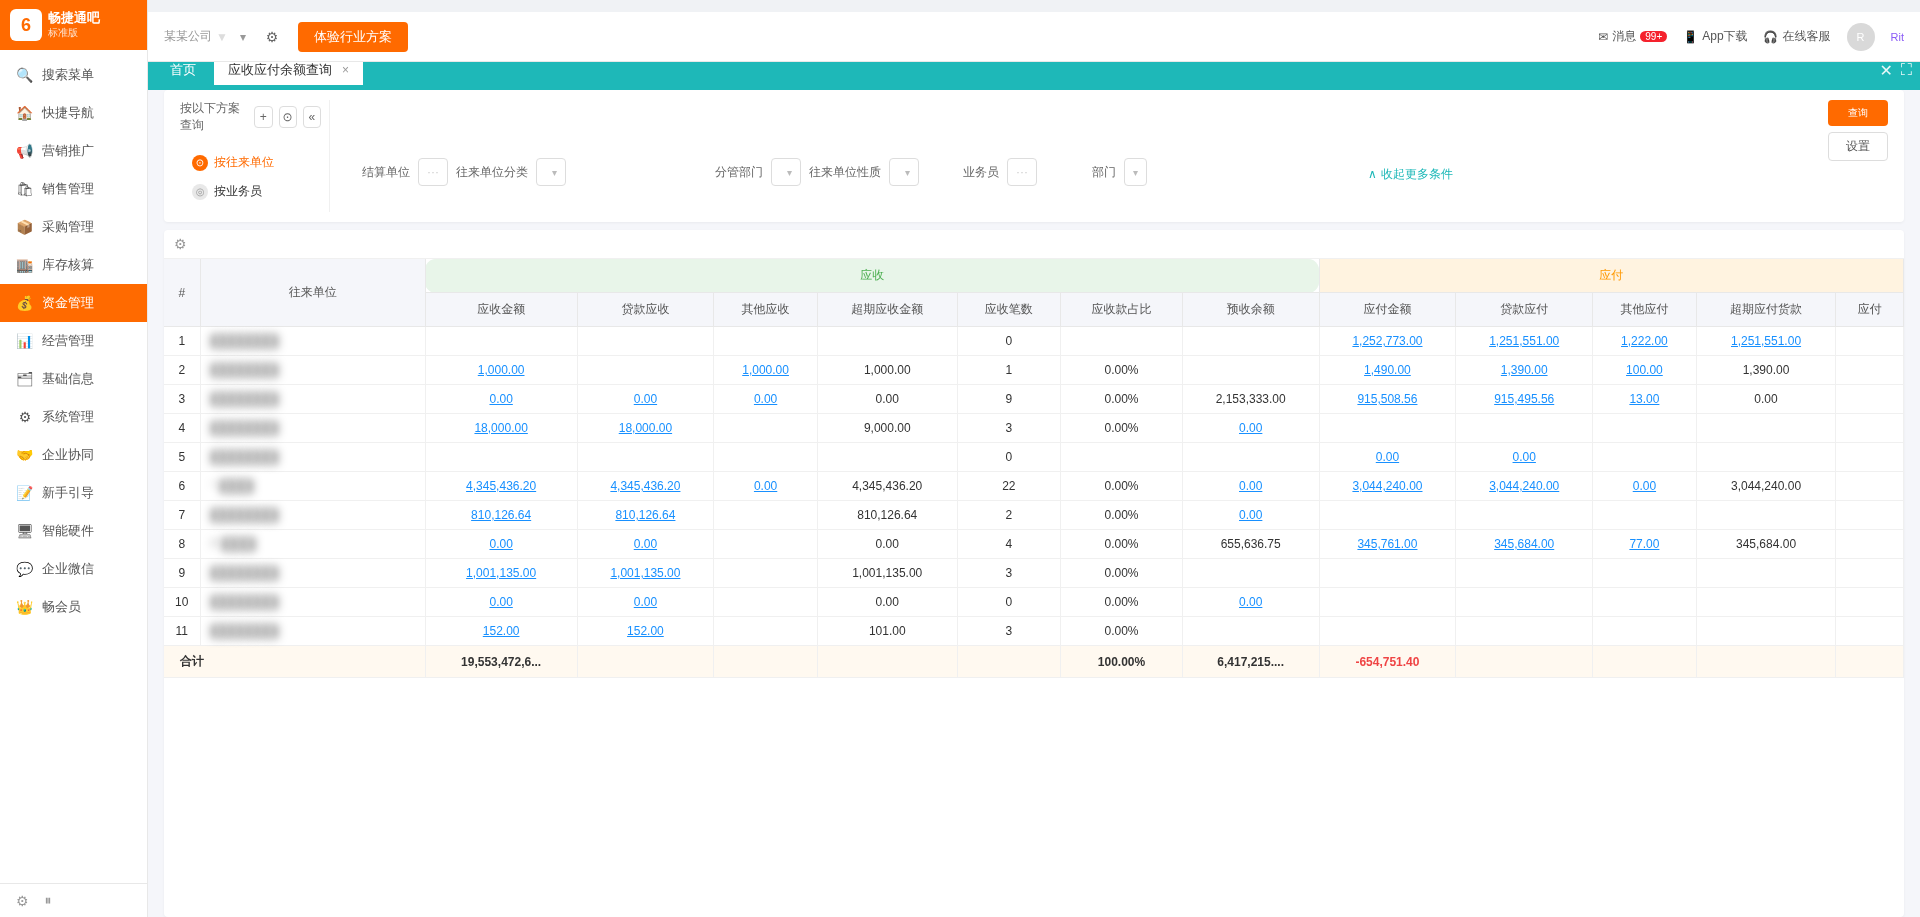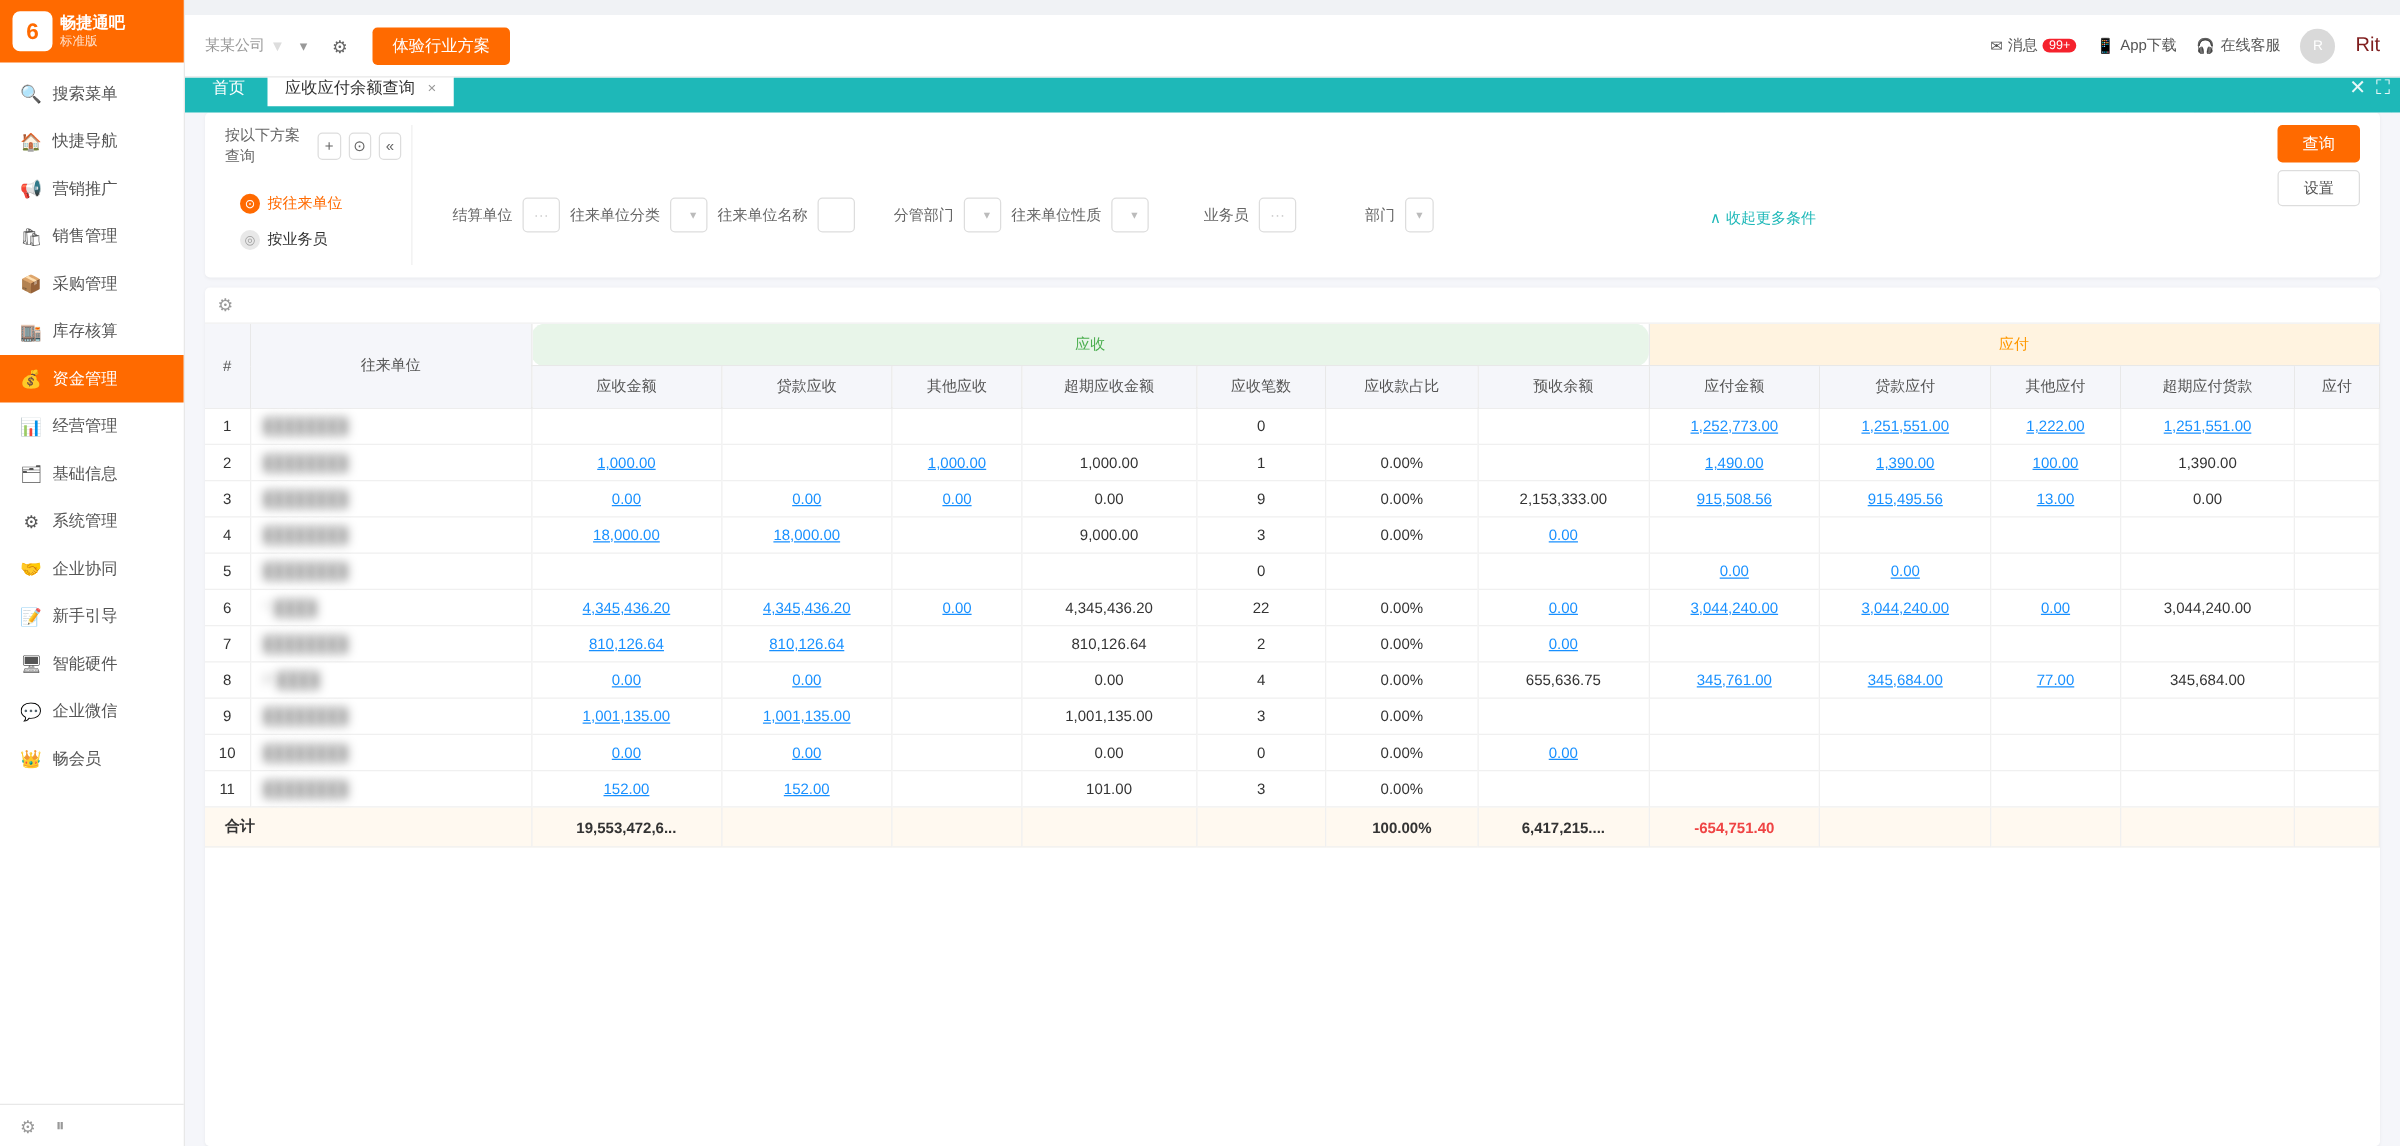--- a/index.html
+++ b/index.html
@@ -44,21 +44,21 @@
     .header-dropdown { display: flex; align-items: center; gap: 4px; color: #999; cursor: pointer; }
     .header-gear { width: 28px; height: 28px; display: flex; align-items: center; justify-content: center; color: #666; cursor: pointer; font-size: 14px; }
     .header-btn-orange {
       background: #ff6a00; color: #fff; border: none; border-radius: 4px;
       padding: 6px 16px; font-size: 13px; cursor: pointer;
     }
     .header-right { margin-left: auto; display: flex; align-items: center; gap: 16px; }
     .header-right-item { display: flex; align-items: center; gap: 4px; color: #555; font-size: 12px; cursor: pointer; }
     .badge { background: #f5222d; color: #fff; border-radius: 10px; padding: 0 5px; font-size: 10px; min-width: 18px; text-align: center; }
     .avatar { width: 28px; height: 28px; background: #d9d9d9; border-radius: 50%; display: flex; align-items: center; justify-content: center; font-size: 11px; color: #fff; }
-    .user-name { font-size: 16px; color: #7f1d1d; }
+    .user-name { font-size: 11px; color: #8b5cf6; }
 
     
     .tab-bar {
       position: fixed; left: 148px; top: 50px; right: 0; height: 40px;
       background: #1eb8b8; display: flex; align-items: center; padding: 0 8px; gap: 4px; z-index: 98;
     }
     .tab-item {
       height: 30px; padding: 0 14px; display: flex; align-items: center; gap: 6px;
       border-radius: 4px 4px 0 0; cursor: pointer; font-size: 13px; color: rgba(255,255,255,0.8);
     }
@@ -93,21 +93,21 @@
     .schema-dot { width: 16px; height: 16px; border-radius: 50%; display: flex; align-items: center; justify-content: center; font-size: 10px; }
     .schema-dot.orange { background: #ff6a00; color: #fff; }
     .schema-dot.gray { background: #e8e8e8; color: #999; }
 
     .collapse-btn {
       display: flex; align-items: center; gap: 4px; color: #1eb8b8; font-size: 12px;
       cursor: pointer; padding: 6px 0; margin-top: 4px;
     }
 
     
-    .btn-query { background: #ff6a00; color: #fff; border: none; border-radius: 4px; padding: 6px 20px; font-size: 13px; cursor: pointer; }
+    .btn-query { background: #ff6a00; color: #fff; border: none; border-radius: 4px; padding: 6px 20px; font-size: 10px; cursor: pointer; }
     .btn-setting { background: #fff; color: #555; border: 1px solid #ddd; border-radius: 4px; padding: 5px 16px; font-size: 12px; cursor: pointer; }
 
     
     .table-wrapper {
       flex: 1; margin: 8px 16px 0; background: #fff; border-radius: 4px;
       box-shadow: 0 1px 3px rgba(0,0,0,0.05); overflow: hidden; display: flex; flex-direction: column;
     }
     .table-toolbar { padding: 6px 10px; display: flex; align-items: center; gap: 8px; border-bottom: 1px solid #f0f0f0; }
     .table-gear { color: #999; cursor: pointer; font-size: 14px; }
     .table-scroll { flex: 1; overflow: auto; }
@@ -293,26 +293,20 @@
             <span class="field-name">结算单位</span>
             <div class="field-input">
               <span class="field-input-text">···</span>
             </div>
           </div>
           <div class="filter-field">
             <span class="field-name">往来单位分类</span>
             <div class="field-input">
               <span></span>
               <span class="arrow">▾</span>
-            </div>
-          </div>
-          <div class="filter-field">
-            <span class="field-name">往来单位名称</span>
-            <div class="field-input">
-              <span></span>
             </div>
           </div>
         </div>
 
         <div style="display:grid; grid-template-columns:1fr 1fr 1fr; gap:8px; align-items:center;">
           <div class="filter-field">
             <span class="field-name">分管部门</span>
             <div class="field-input">
               <span></span>
               <span class="arrow">▾</span>

